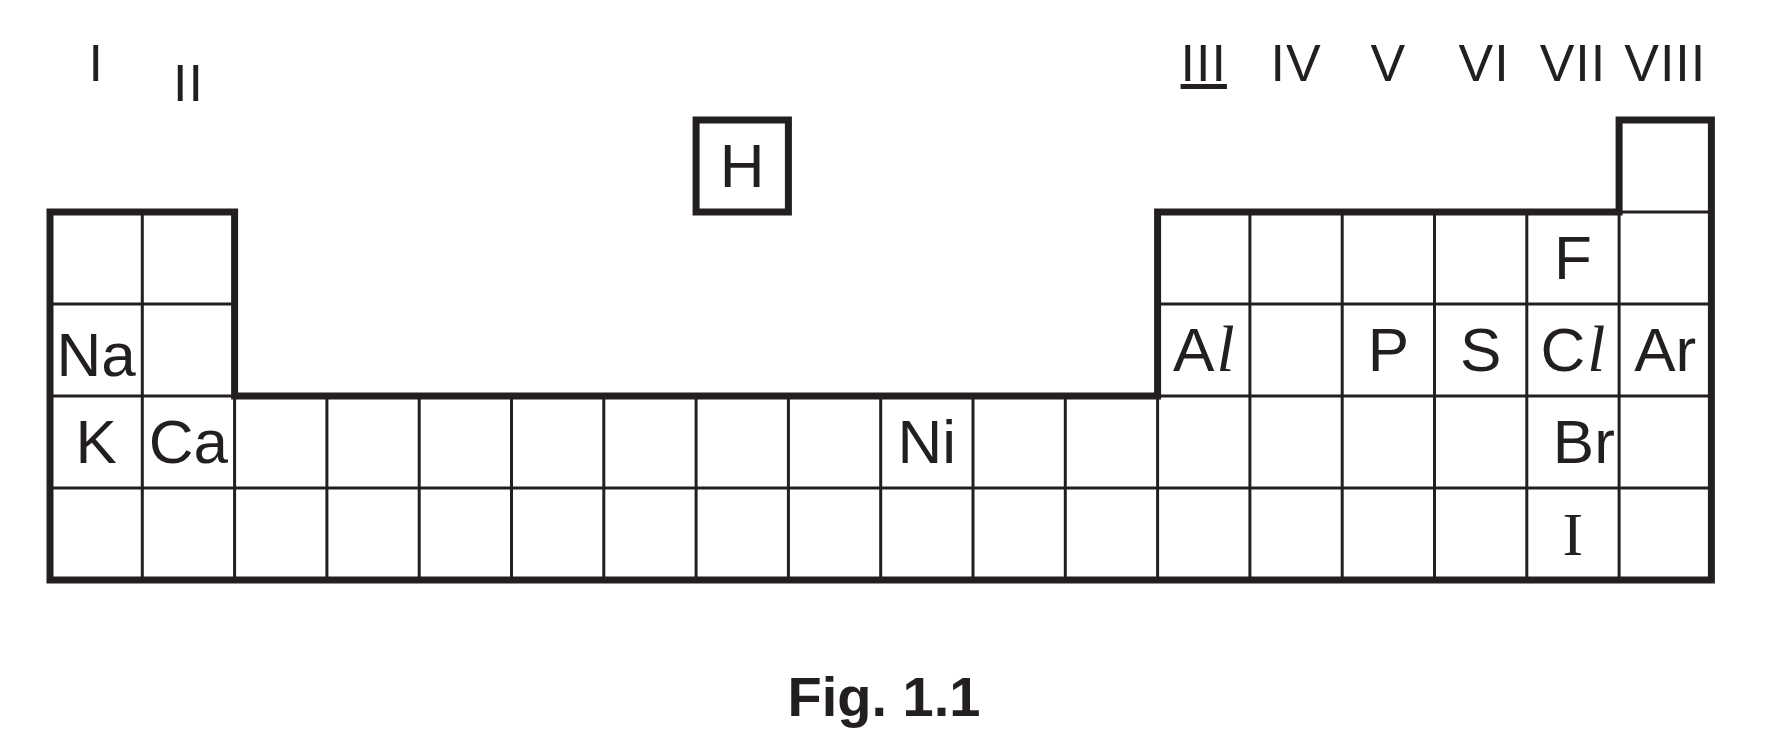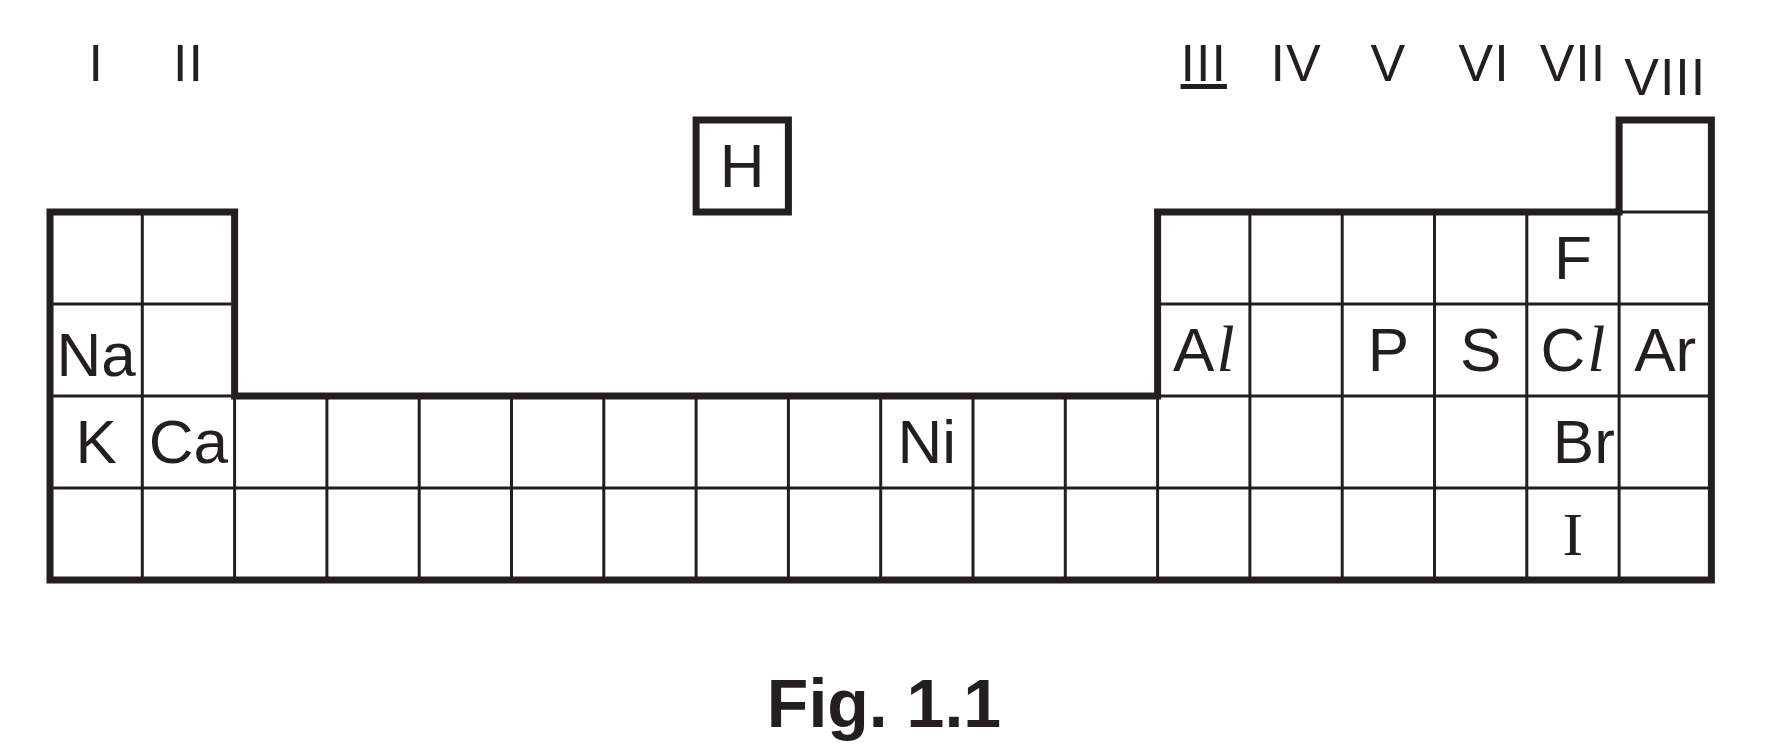--- a/index.html
+++ b/index.html
@@ -46,21 +46,21 @@
     font-style: italic;
     font-size: 1.05em;
     margin-left: 2px;
   }
   .caption {
     position: absolute;
     left: 0;
     right: 0;
     top: 664px;
     text-align: center;
-    font-size: 68px;
+    font-size: 56px;
     font-weight: bold;
     color: #231f20;
     font-family: "Liberation Sans", sans-serif;
   }
 </style>
 </head>
 <body>
 
 <div class="figure">
 
@@ -90,27 +90,27 @@
              M50 488H1711.4
              M1619.1 212H1711.4" fill="none" stroke="#231f20" stroke-width="3"></path>
 
     <path d="M50 212H234.6V396H1157.6V212H1619.1V120H1711.4V580H50Z" fill="none" stroke="#231f20" stroke-width="7"></path>
 
     <path d="M696.1 120H788.4V212H696.1Z" fill="none" stroke="#231f20" stroke-width="7"></path>
   </svg>
 
   <div id="group-labels">
       <div class="group-label" style="left: 50px; width: 92.3px;">I</div>
-      <div class="group-label" style="left: 142.3px; width: 92.3px;">II</div>
+      <div class="group-label" style="left: 142.3px; width: 92.3px; margin-top: 20px;">II</div>
       <div class="group-label" style="left: 1157.6px; width: 92.3px; text-decoration: underline;">III</div>
       <div class="group-label" style="left: 1249.9px; width: 92.3px;">IV</div>
       <div class="group-label" style="left: 1342.2px; width: 92.3px;">V</div>
       <div class="group-label" style="left: 1438px; width: 92.3px;">VI</div>
       <div class="group-label" style="left: 1526.8px; width: 92.3px;">VII</div>
-      <div class="group-label" style="left: 1619.1px; width: 92.3px; margin-top: 14px;">VIII</div>
+      <div class="group-label" style="left: 1619.1px; width: 92.3px;">VIII</div>
     </div>
 
   <div id="cells-layer">
       <div class="cell" style="left: 696.1px; top: 120px; width: 92.3px; height: 92px;">
         <span class="symbol"><span class="part-sans">H</span></span>
       </div>
       <div class="cell" style="left: 1619.1px; top: 120px; width: 92.3px; height: 92px;"></div>
       <div class="cell" style="left: 50px; top: 212px; width: 92.3px; height: 92px;"></div>
       <div class="cell" style="left: 142.3px; top: 212px; width: 92.3px; height: 92px;"></div>
       <div class="cell" style="left: 50px; top: 304px; width: 92.3px; height: 82px; margin-top: 10px;">

